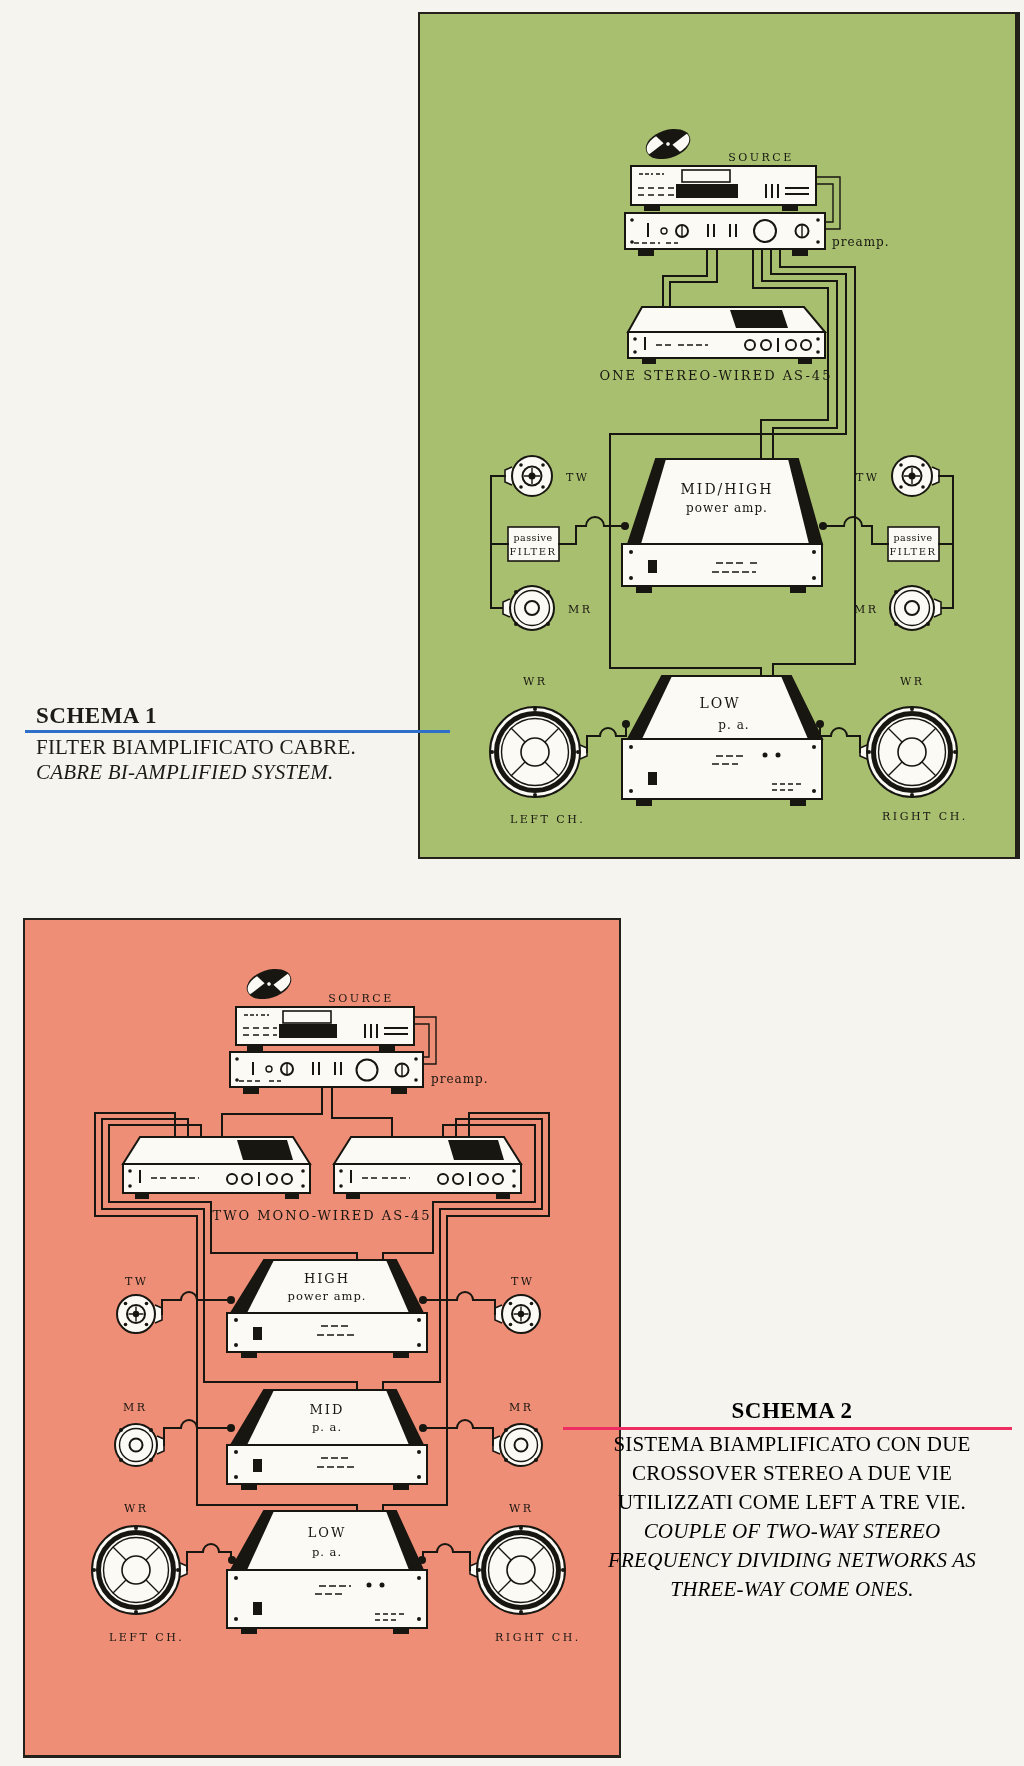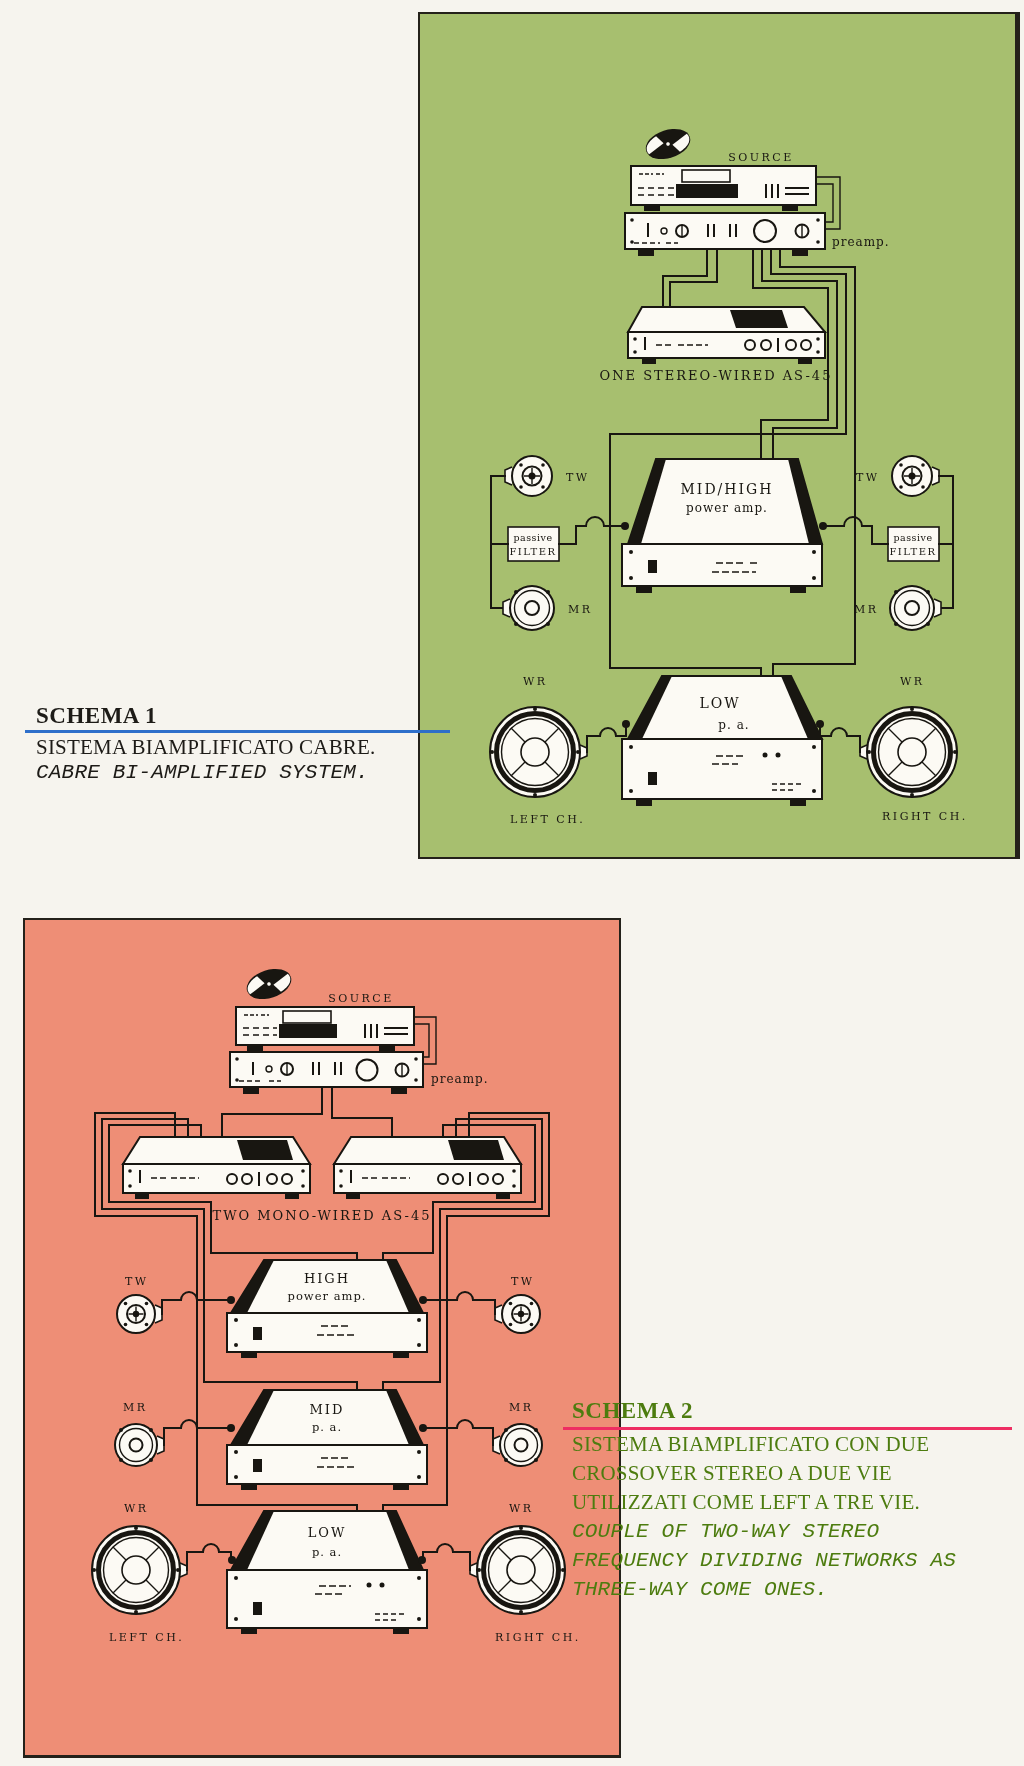--- a/index.html
+++ b/index.html
@@ -43,30 +43,30 @@
   .lab-med{font-size:12px;letter-spacing:1px;}
   .lab-xs{font-size:9.5px;letter-spacing:0.5px;}
 
   
   .caption-left{
     position:absolute;left:36px;top:703px;width:390px;
     color:#1d1b17;
   }
   .caption-right{
     position:absolute;top:1398px;right:12px;width:440px;
-    text-align:left;color:#4d7c0f;
+    text-align:center;color:#000000;
   }
   .schema-title{
     margin:0;font-size:23px;font-weight:700;letter-spacing:0.5px;
     line-height:26px;
   }
   .caption-lines{margin:6px 0 0 0;}
   .cap-line{display:block;font-size:21px;line-height:25px;letter-spacing:0.2px;}
   .caption-right .cap-line{line-height:29px;}
-  .cap-line.it{font-style:italic;font-family:Liberation Mono, monospace;}
+  .cap-line.it{font-style:italic;}
   .rule{position:absolute;height:3px;}
   .rule.blue{left:25px;top:730px;width:425px;}
   .rule.pink{left:563px;top:1427px;width:449px;}
 </style>
 </head>
 <body>
 
 <div class="page">
 
   <div class="panel green">
@@ -525,21 +525,21 @@
 
       <text x="84" y="721" class="lab">LEFT CH.</text>
       <text x="470" y="721" class="lab">RIGHT CH.</text>
     </svg>
   </div>
 
   <div class="rule blue" style="background: rgb(46, 111, 202);"></div>
   <div class="caption-left">
     <h1 class="schema-title">SCHEMA 1</h1>
     <p class="caption-lines">
-      <span class="cap-line">SISTEMA BIAMPLIFICATO CABRE.</span>
+      <span class="cap-line">FILTER BIAMPLIFICATO CABRE.</span>
       <span class="cap-line it">CABRE BI-AMPLIFIED SYSTEM.</span>
     </p>
   </div>
 
   <div class="rule pink" style="background: rgb(238, 45, 98);"></div>
   <div class="caption-right">
     <h1 class="schema-title">SCHEMA 2</h1>
     <p class="caption-lines">
       <span class="cap-line">SISTEMA BIAMPLIFICATO CON DUE</span>
       <span class="cap-line">CROSSOVER STEREO A DUE VIE</span>

